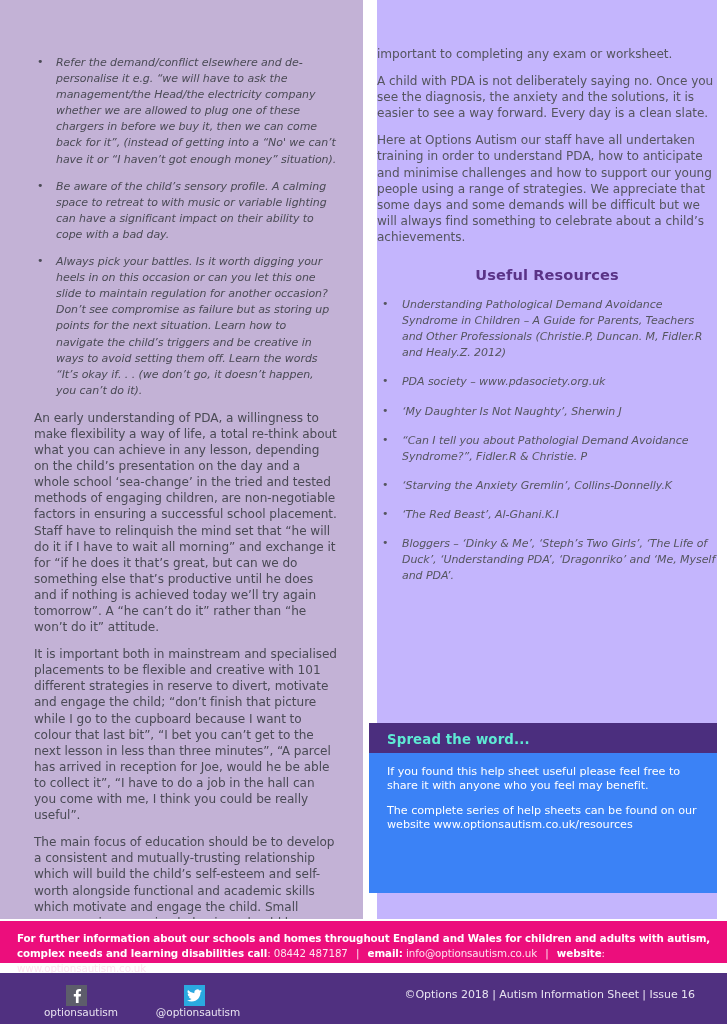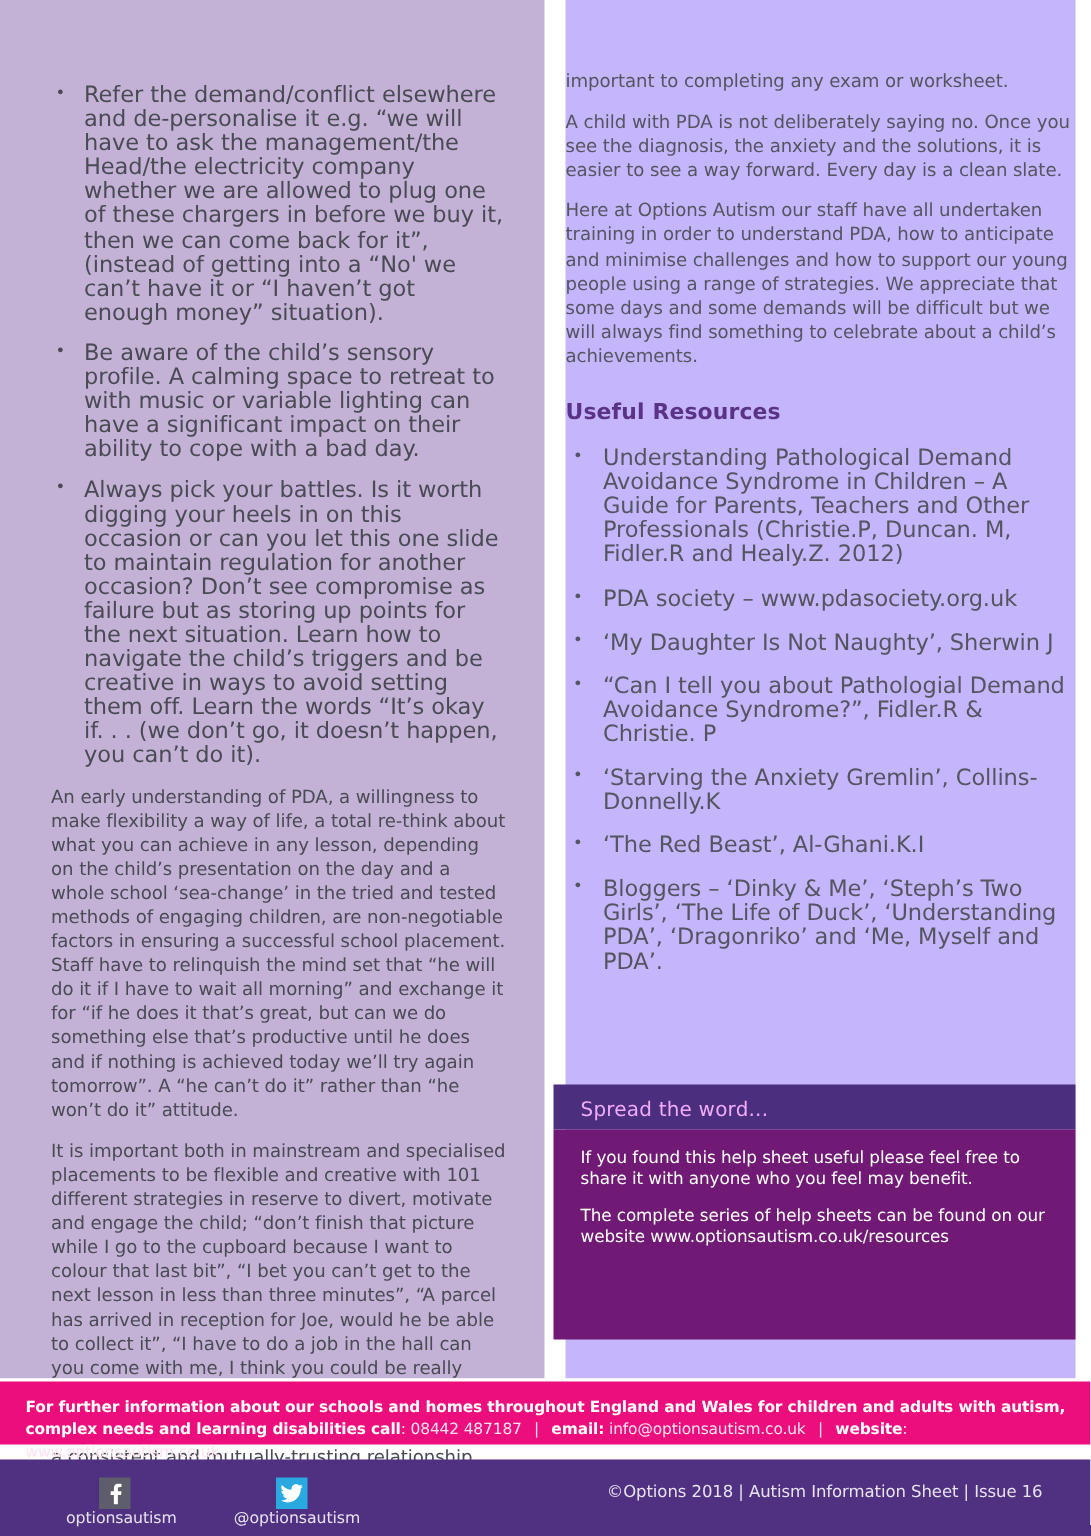--- a/index.html
+++ b/index.html
@@ -63,24 +63,25 @@
   
   ul.bullets {
     margin: 0;
     padding: 0;
     list-style: none;
   }
   ul.bullets li {
     position: relative;
     margin: 0 0 11px 0;
     padding-left: 22px;
-    font-size: 15px;
+    font-size: 11px;
     line-height: 16.1px;
     color: #4a4a55;
     letter-spacing: -0.05px;
+    font-style: italic;
   }
   ul.bullets li:before {
     content: "\2022";
     position: absolute;
     left: 3px;
     top: -1px;
     font-size: 11px;
     color: #4a4a55;
   }
   .right-col ul.bullets li {
@@ -98,44 +99,45 @@
     margin: 15px 0 12px 0;
     font-size: 14.6px;
     line-height: 19px;
     font-weight: bold;
     color: #5b3688;
     letter-spacing: 0.1px;
   }
   .right-col h2.section-heading {
     margin: 20px 0 13px 0;
     color: #5a3387;
+    text-align: center;
   }
 
   
   .spread-box {
     position: absolute;
     left: 369px;
     top: 723px;
     width: 348px;
     height: 170px;
   }
   .spread-header {
     background: #4b2e7e;
     height: 30px;
     box-sizing: border-box;
     padding: 6px 0 0 18px;
   }
   .spread-header-title {
     font-size: 13.3px;
-    font-weight: normal;
-    color: #f0abfc;
+    font-weight: bold;
+    color: #5eead4;
     letter-spacing: 0.15px;
   }
   .spread-body {
-    background: #701a75;
+    background: #3b82f6;
     height: 140px;
     box-sizing: border-box;
     padding: 12px 16px 0 18px;
   }
   .spread-body p {
     margin: 0 0 10px 0;
     font-size: 11.2px;
     line-height: 14.3px;
     color: #ffffff;
     letter-spacing: -0.05px;

